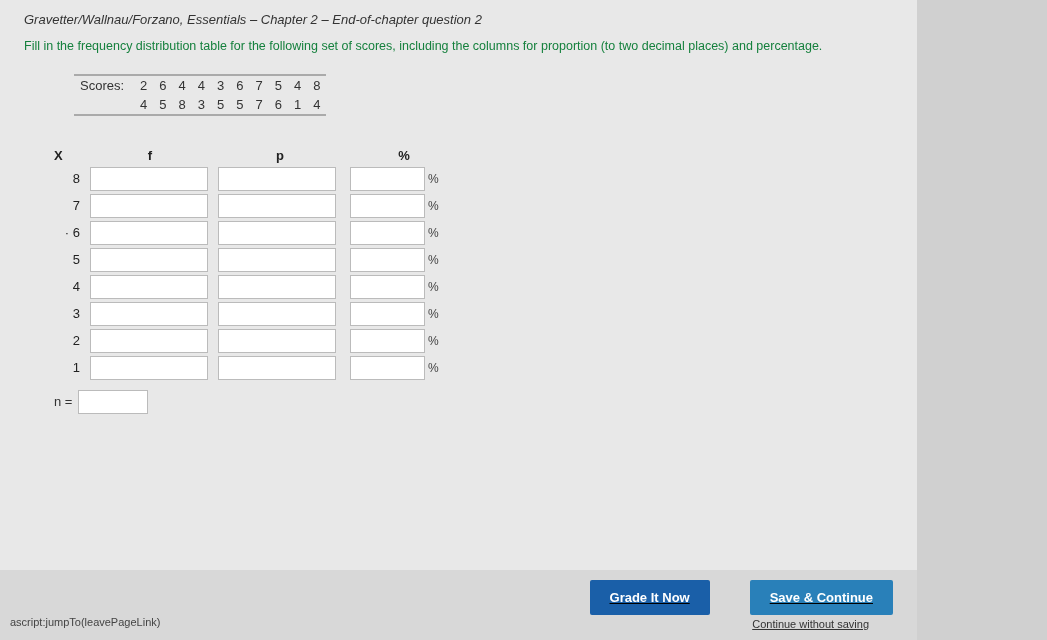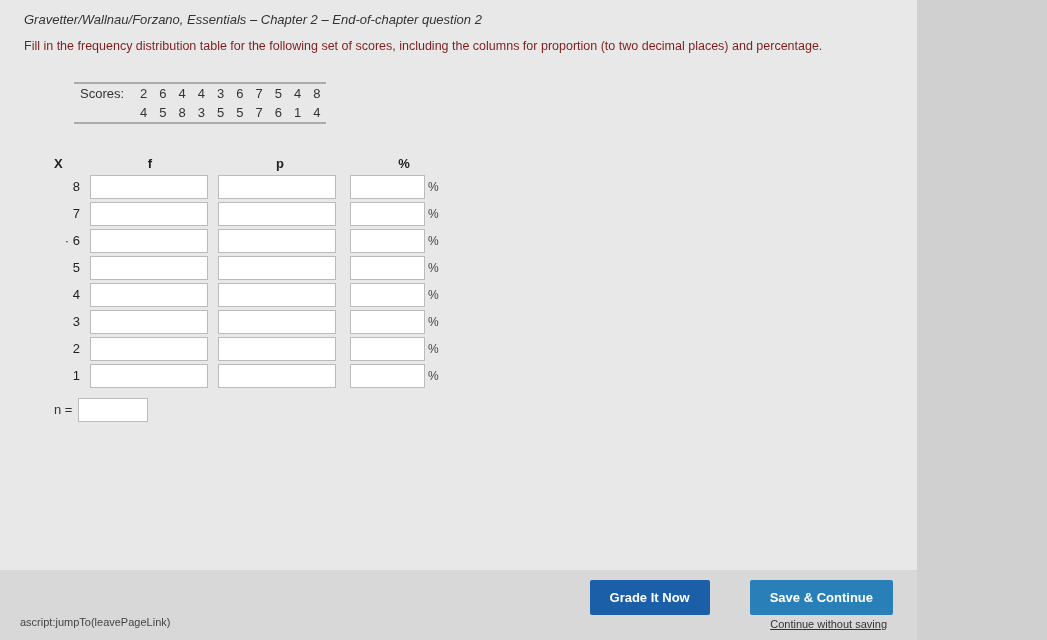--- a/index.html
+++ b/index.html
@@ -22,22 +22,22 @@
       font-size: 13px;
       color: #333;
       font-weight: normal;
       margin-bottom: 10px;
     }
     .page-header span {
       font-style: italic;
     }
     .instruction {
       font-size: 12.5px;
-      color: #7f1d1d;
-      margin-bottom: 26px;
+      color: #15803d;
+      margin-bottom: 18px;
       line-height: 1.5;
     }
     .scores-section {
       margin-left: 50px;
       margin-bottom: 32px;
     }
     .scores-table {
       border-collapse: collapse;
       border-bottom: 2px solid #aaa;
       border-top: 2px solid #aaa;
@@ -193,38 +193,39 @@
       padding: 10px 20px;
       font-size: 13px;
       font-weight: bold;
       cursor: pointer;
       border-radius: 2px;
       margin-left: 32px;
     }
     .bottom-left-note {
       position: absolute;
       bottom: 12px;
-      left: 20px;
+      left: 10px;
       font-size: 11px;
       color: #444;
     }
     .continue-note {
       font-size: 11px;
       color: #333;
-      margin-right: 6px;
+      margin-right: 24px;
       align-self: flex-end;
     }
     .bottom-right-area {
       display: flex;
       flex-direction: column;
       align-items: flex-end;
     }
     .btn-row {
       display: flex;
       align-items: center;
+      text-decoration: underline;
     }
   </style>
 </head>
 <body>
 
 <div class="main-container">
 
   <div class="page-header">
     <span>Gravetter/Wallnau/Forzano, Essentials – Chapter 2 – End-of-chapter question 2</span>
   </div>

